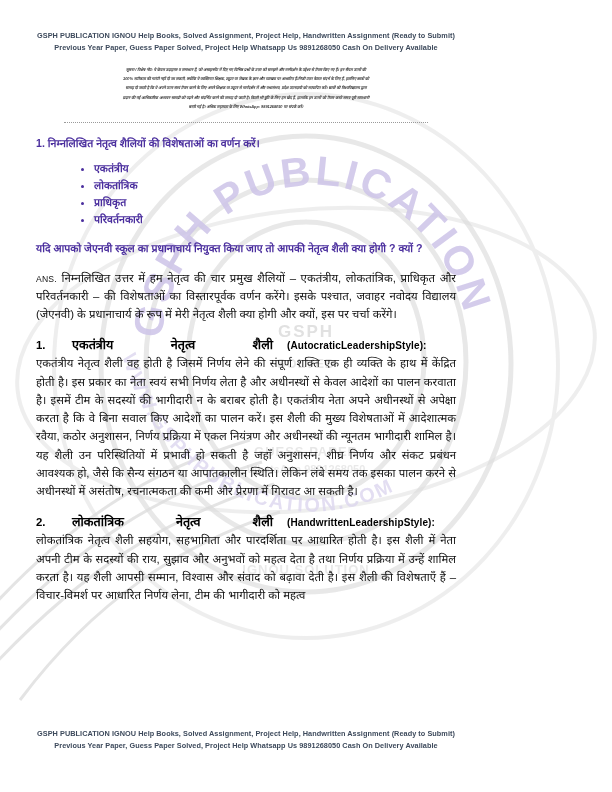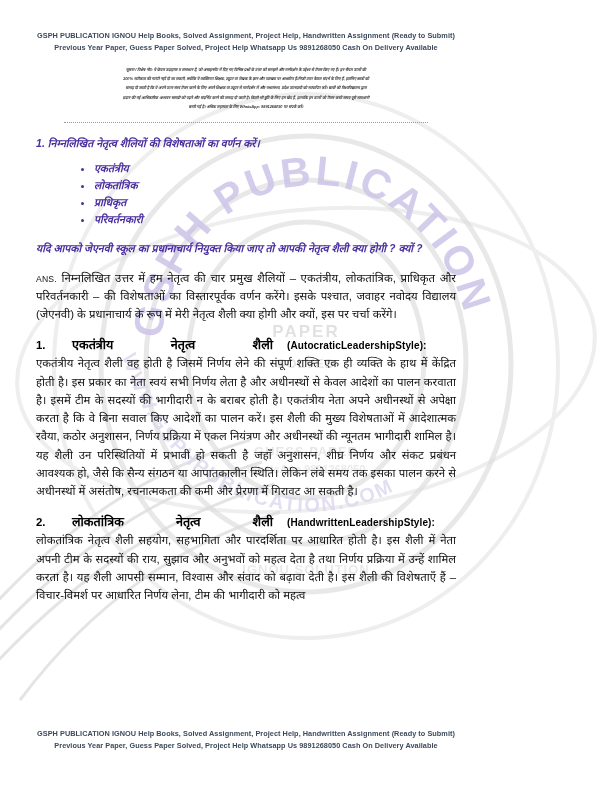--- a/index.html
+++ b/index.html
@@ -87,21 +87,21 @@
   }
   #disclaimer .dline { display: block; white-space: nowrap; overflow: hidden; }
 
   hr#rule {
     border: none;
     border-top: 1.6px dotted #9a9a9a;
     margin: 9px 28px 0 28px;
   }
 
   
-  #question-block { margin-top: 13px; font-style: italic; }
+  #question-block { margin-top: 13px; }
   .q-heading {
     color: #4b2f9e;
     font-weight: bold;
     font-size: 10.6px;
     line-height: 1.45;
   }
   ul#style-list {
     margin: 9px 0 0 0;
     padding-left: 58px;
     list-style: disc;
@@ -190,21 +190,21 @@
     </g>
 
     <text fill="#cdc4e8" font-family="Liberation Sans, sans-serif" font-size="41" font-weight="bold" letter-spacing="3" opacity="0.85">
       <textPath href="#arcTop" startOffset="4%">GSPH PUBLICATION</textPath>
     </text>
     <text fill="#ddd7ef" font-family="Liberation Sans, sans-serif" font-size="20" font-weight="bold" letter-spacing="2" opacity="0.8">
       <textPath href="#arcBot" startOffset="2%">WWW.GSPHPUBLICATION.COM</textPath>
     </text>
   </svg>
 
-  <div class="wm-center-text wm-gsph">PAPER</div>
+  <div class="wm-center-text wm-gsph">GSPH</div>
   <div class="wm-center-text wm-solved">SOLVED</div>
   <div class="wm-center-text wm-guess">GUESS PAPER</div>
   <div class="wm-center-text wm-wa">WhatsApp 9891268050</div>
   <div class="wm-center-text wm-ignou">IGNOU SOLUTION</div>
 </div>
 
 <div id="page">
 
   <div id="header-banner" class="banner">
     <div>GSPH PUBLICATION IGNOU Help Books, Solved Assignment, Project Help, Handwritten Assignment (Ready to Submit)</div>

